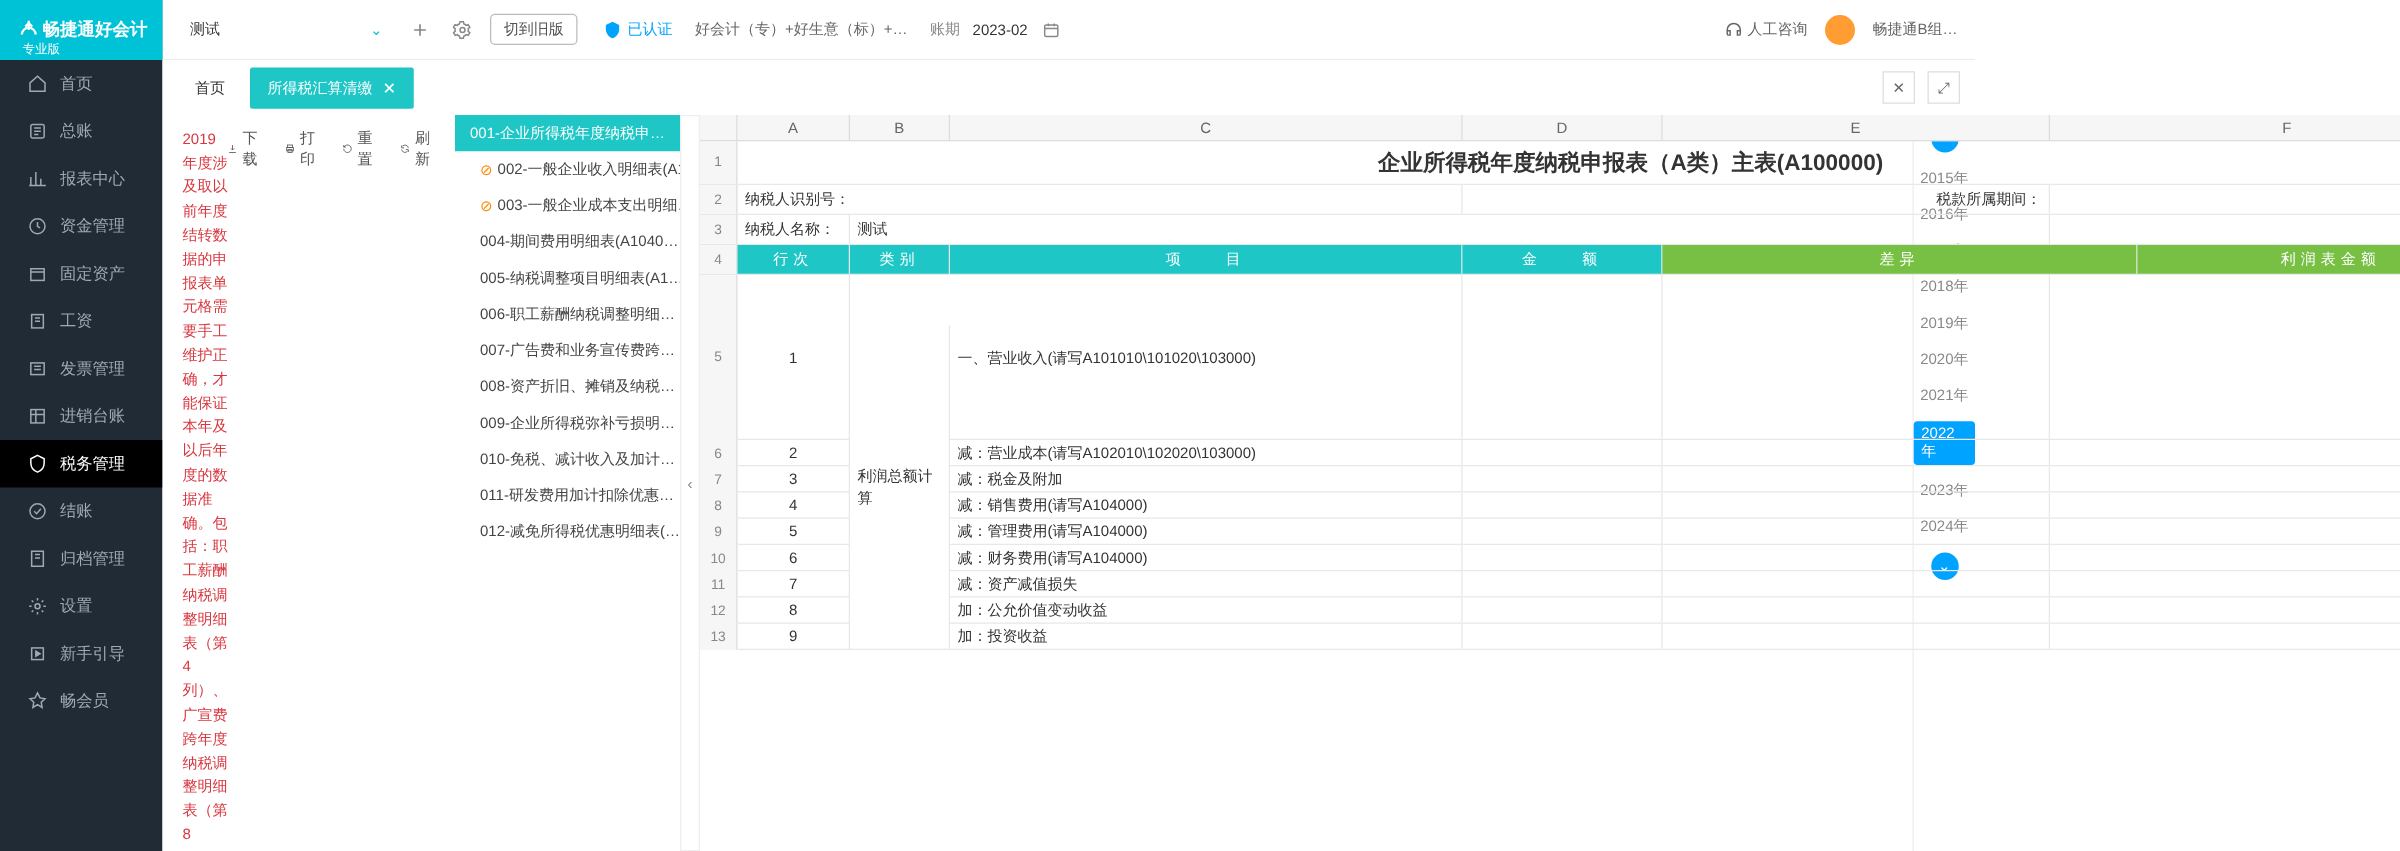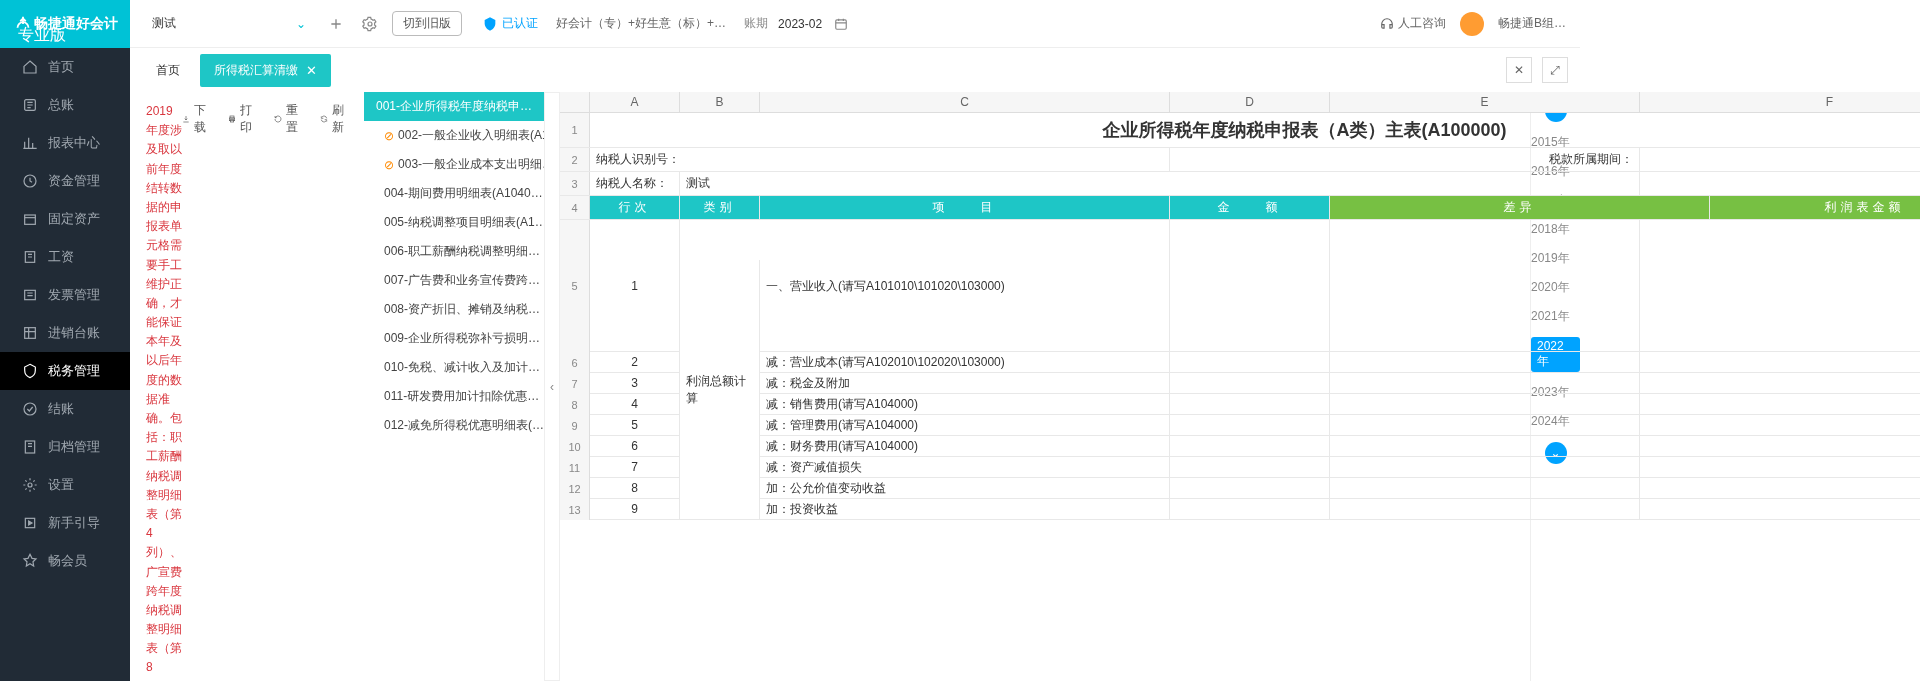--- a/index.html
+++ b/index.html
@@ -2,21 +2,21 @@
 <html><head>
 <meta charset="utf-8">
 <style>
 * { box-sizing: border-box; margin: 0; padding: 0; }
 body { font-family: "Microsoft YaHei", Arial, sans-serif; font-size: 12px; color: #333; background: #fff; overflow: hidden; }
 .app { display: flex; height: 681px; width: 1580px; }
 
 
 .sidebar { width: 130px; background: #212b36; color: #a0a8b0; flex-shrink: 0; display: flex; flex-direction: column; }
 .sidebar-logo { height: 48px; background: #00c2d6; display: flex; align-items: center; justify-content: center; color: #fff; font-size: 14px; font-weight: bold; position: relative; }
-.logo-badge { position: absolute; bottom: 2px; left: 18px; font-size: 16px; font-weight: normal; }
+.logo-badge { position: absolute; bottom: 2px; left: 18px; font-size: 10px; font-weight: normal; }
 .side-item { display: flex; align-items: center; height: 38px; padding-left: 22px; gap: 10px; cursor: pointer; font-size: 13px; }
 .side-item.active { background: #000; color: #fff; }
 .side-icon { width: 16px; height: 16px; display: inline-flex; align-items: center; justify-content: center; }
 
 
 .main { flex: 1; display: flex; flex-direction: column; background: #fff; min-width: 0; }
 .header { height: 48px; border-bottom: 1px solid #eee; display: flex; align-items: center; padding: 0 14px; gap: 10px; }
 .org-select { display: flex; align-items: center; gap: 120px; color: #333; padding: 4px 8px; }
 .org-select .chev { color: #00c2d6; }
 .hicon { width: 24px; height: 24px; display: inline-flex; align-items: center; justify-content: center; border-radius: 4px; cursor: pointer; color: #888; }
@@ -490,21 +490,21 @@
                   </div>
                 </div>
             </div>
           </div>
           <div style="width:14px;background:#f0f0f0"></div>
         </div>
       </div>
 
       <div class="year-bar">
         <span class="circ">⌃</span>
-        <div id="year-list" style="display:flex;flex-direction:column;gap:12px;align-items:flex-start">
+        <div id="year-list" style="display:flex;flex-direction:column;gap:12px;align-items:center">
             <span class="yr">2015年</span>
             <span class="yr">2016年</span>
             <span class="yr">2017年</span>
             <span class="yr">2018年</span>
             <span class="yr">2019年</span>
             <span class="yr">2020年</span>
             <span class="yr">2021年</span>
             <span class="yr active">2022年</span>
             <span class="yr">2023年</span>
             <span class="yr">2024年</span>

